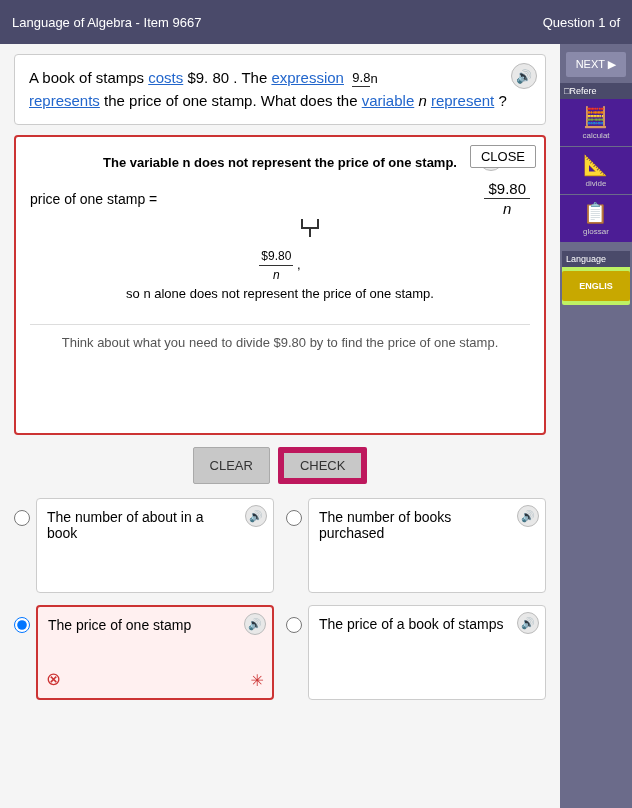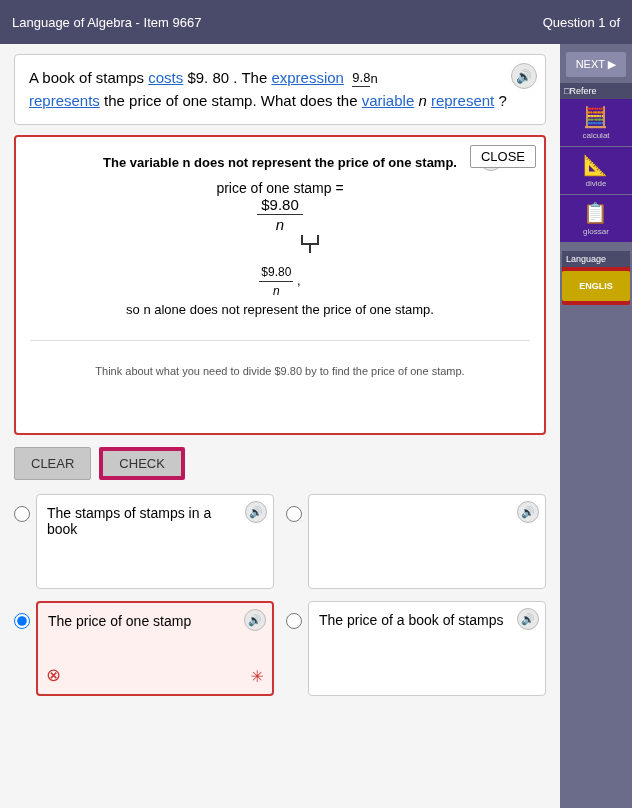--- a/index.html
+++ b/index.html
@@ -100,21 +100,21 @@
     }
 
     .sidebar-item-label {
       font-size: 8px;
       color: #ccc;
       text-align: center;
       margin-top: 2px;
     }
 
     .lang-section {
-      background: #b91c1c;
+      background: #bef264;
       color: white;
       width: 68px;
       margin-top: 8px;
       border-radius: 2px;
     }
 
     .lang-header {
       background: #4a4a6a;
       color: white;
       font-size: 9px;
@@ -234,24 +234,23 @@
     }
 
     .equation-area {
       text-align: center;
       margin: 10px 0;
     }
 
     .equation-line {
       display: flex;
       align-items: center;
-      justify-content: center;
-      gap: 0;
+      justify-content: space-between;
+      gap: 8px;
       font-size: 14px;
-      flex-direction: column;
     }
 
     .fraction-display {
       display: inline-flex;
       flex-direction: column;
       align-items: center;
       font-size: 15px;
     }
     .fraction-display .fnum {
       border-bottom: 1.5px solid #333;
@@ -280,49 +279,49 @@
     }
     .fraction-small .fnum {
       border-bottom: 1px solid #333;
       padding: 0 2px;
     }
     .fraction-small .fdenom {
       font-style: italic;
     }
 
     .hint-text {
-      font-size: 11px;
+      font-size: 13px;
       color: #555;
       text-align: center;
       margin-top: 20px;
       border-top: 1px solid #ddd;
-      padding-top: 24px;
+      padding-top: 10px;
     }
 
     
     .action-buttons {
       display: flex;
-      justify-content: flex-start;
+      justify-content: center;
       gap: 8px;
       margin-bottom: 14px;
     }
 
     .btn-clear {
       background: #c8c8c8;
       border: 1px solid #aaa;
       padding: 5px 16px;
       font-size: 13px;
       cursor: pointer;
       border-radius: 2px;
       color: #333;
     }
 
     .btn-check {
       background: #c8c8c8;
-      border: 4px solid #be185d;
+      border: 6px solid #be185d;
       padding: 5px 16px;
       font-size: 13px;
       cursor: pointer;
       border-radius: 2px;
       color: #333;
     }
 
     
     .options-grid {
       display: grid;
@@ -476,28 +475,29 @@
       <button class="btn-clear">CLEAR</button>
       <button class="btn-check">CHECK</button>
     </div>
 
     <div class="options-grid">
 
       <div class="option-wrapper">
         <input type="radio" class="option-radio" name="answer" style="">
         <div class="option-card">
           <button class="speaker-btn">🔊</button>
-          <div class="option-card-text">The stamps of stamps in a book</div>
+          <div class="option-card-text">The number of about in a book</div>
         </div>
       </div>
 
       <div class="option-wrapper">
         <input type="radio" class="option-radio" name="answer" style="">
         <div class="option-card">
           <button class="speaker-btn">🔊</button>
+          <div class="option-card-text">The number of books purchased</div>
         </div>
       </div>
 
       <div class="option-wrapper">
         <div style="display:flex;align-items:flex-start;gap:6px;width:100%;">
           <input type="radio" class="option-radio" name="answer" checked="" style="">
           <div class="option-card incorrect">
             <button class="speaker-btn">🔊</button>
             <div class="option-card-text">The price of one stamp</div>
             <div class="wrong-icon">⊗</div>

